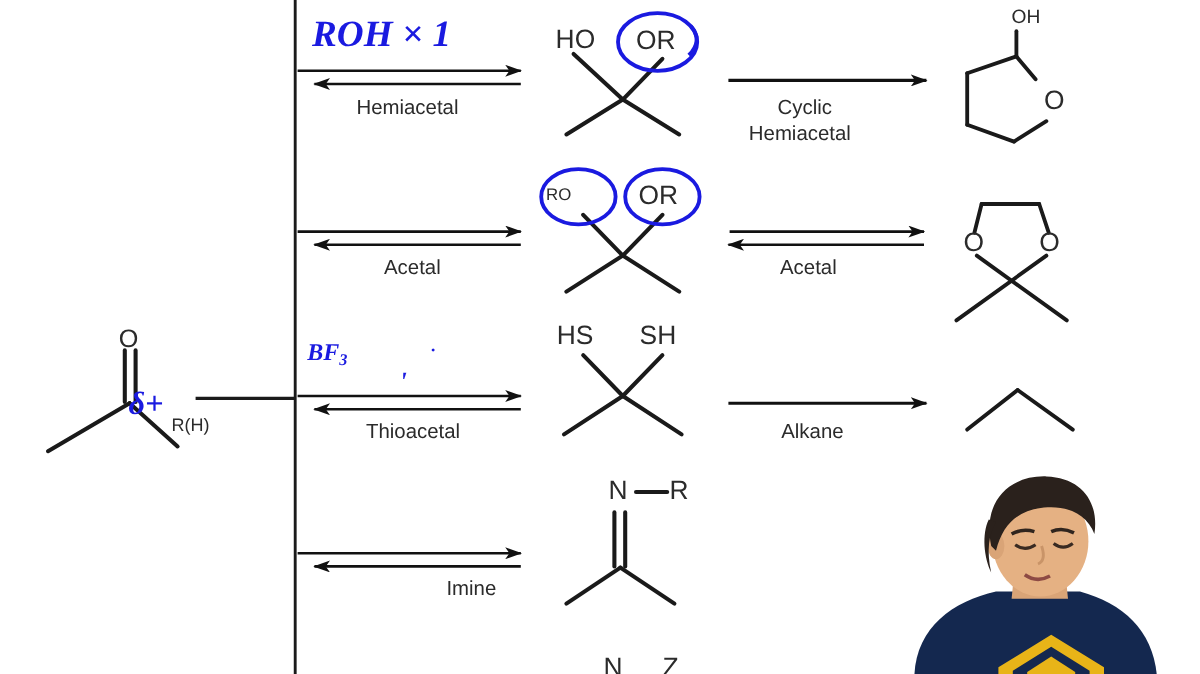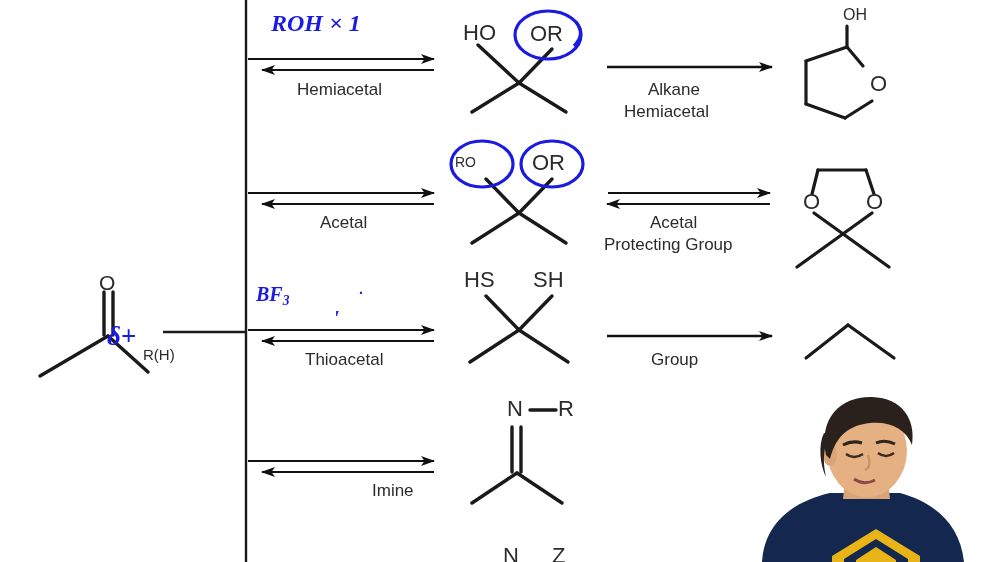--- a/index.html
+++ b/index.html
@@ -157,44 +157,43 @@
 
       <line x1="517" y1="473" x2="472" y2="503"></line>
       <line x1="517" y1="473" x2="562" y2="503"></line>
     </g>
   </svg>
 
   <div class="lbl" style="left:99px;top:272px;font-size:21px;">O</div>
   <div class="lbl" style="left:143px;top:344px;font-size:15px;">R(H)</div>
   <div class="hand" style="left:107px;top:321px;font-size:27px;">δ+</div>
 
-  <div class="hand" style="left:271px;top:10px;font-size:24px;text-align:center;">ROH × 1</div>
+  <div class="hand" style="left:260px;top:10px;font-size:31px;text-align:center;">ROH × 1</div>
   <div class="lbl" style="left:297px;top:79px;">Hemiacetal</div>
   <div class="lbl" style="left:463px;top:22px;font-size:22px;">HO</div>
   <div class="lbl" style="left:530px;top:23px;font-size:22px;">OR</div>
-  <div class="lbl two" style="left:648px;top:79px;">Alkane</div>
+  <div class="lbl two" style="left:648px;top:79px;">Cyclic</div>
   <div class="lbl two" style="left:624px;top:101px;">Hemiacetal</div>
   <div class="lbl" style="left:843px;top:4px;font-size:16px;">OH</div>
   <div class="lbl" style="left:870px;top:73px;font-size:22px;">O</div>
 
   <div class="lbl" style="left:320px;top:212px;">Acetal</div>
   <div class="lbl" style="left:455px;top:152px;font-size:14px;">RO</div>
   <div class="lbl" style="left:532px;top:152px;font-size:22px;">OR</div>
   <div class="lbl two" style="left:650px;top:212px;">Acetal</div>
-  <div class="lbl two" style="left:604px;top:234px;">Protecting Group</div>
   <div class="lbl" style="left:803px;top:191px;font-size:22px;">O</div>
   <div class="lbl" style="left:866px;top:191px;font-size:22px;">O</div>
 
   <div class="hand" style="left:256px;top:283px;font-size:20px;"><span>BF</span><span class="sub">3</span></div>
   <div class="hand" style="left:333px;top:305px;font-size:22px;">'</div>
   <div class="hand" style="left:359px;top:285px;font-size:15px;">·</div>
   <div class="lbl" style="left:305px;top:349px;">Thioacetal</div>
   <div class="lbl" style="left:464px;top:269px;font-size:22px;">HS</div>
   <div class="lbl" style="left:533px;top:269px;font-size:22px;">SH</div>
-  <div class="lbl" style="left:651px;top:349px;">Group</div>
+  <div class="lbl" style="left:651px;top:349px;">Alkane</div>
 
   <div class="lbl" style="left:325px;top:480px;margin-left:47px;">Imine</div>
   <div class="lbl" style="left:507px;top:398px;font-size:22px;">N</div>
   <div class="lbl" style="left:558px;top:398px;font-size:22px;">R</div>
 
   <div class="lbl" style="left:503px;top:545px;font-size:22px;">N</div>
   <div class="lbl" style="left:552px;top:545px;font-size:22px;">Z</div>
 
   <div id="cam">
     <svg viewBox="0 0 250 169">

